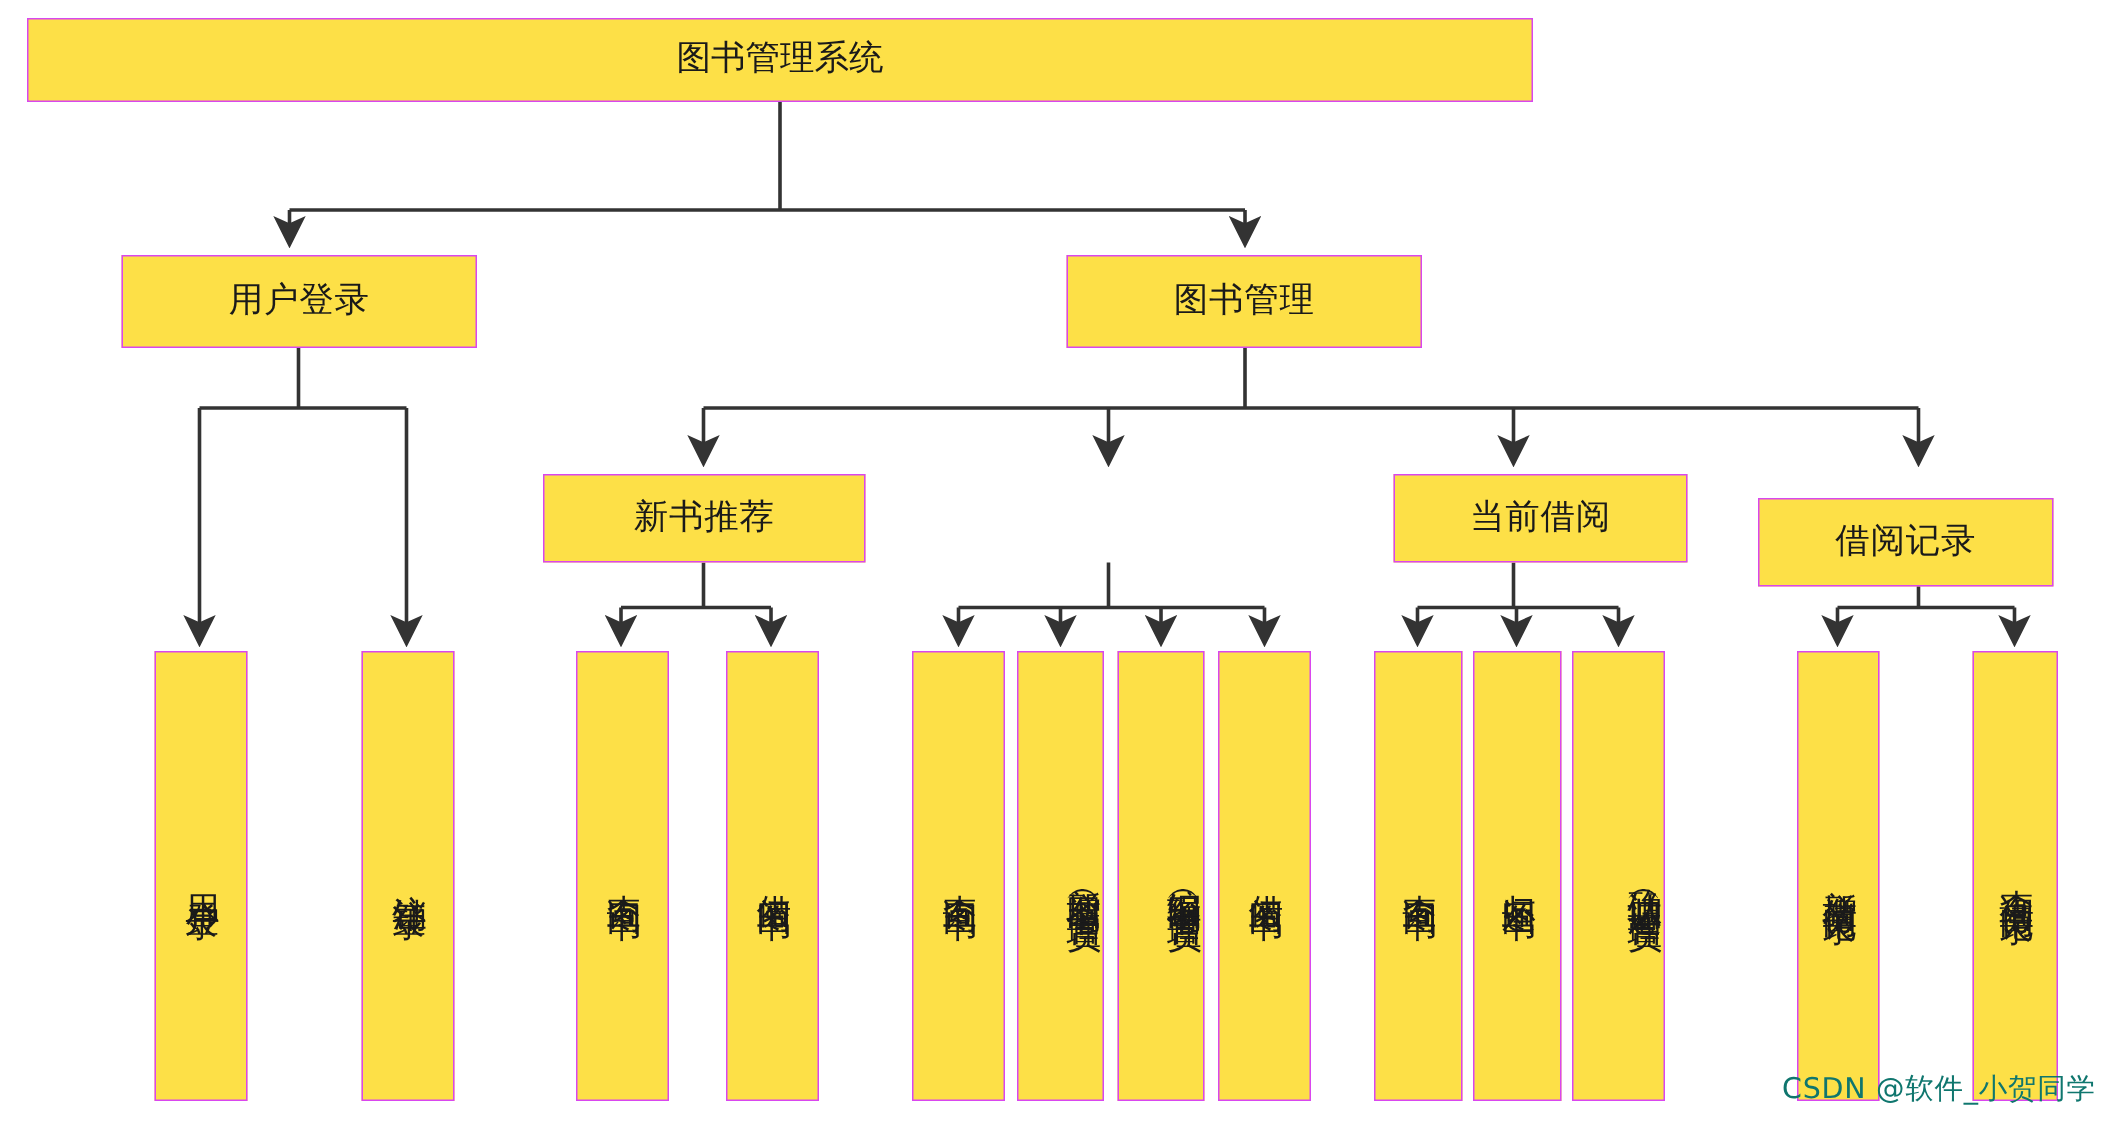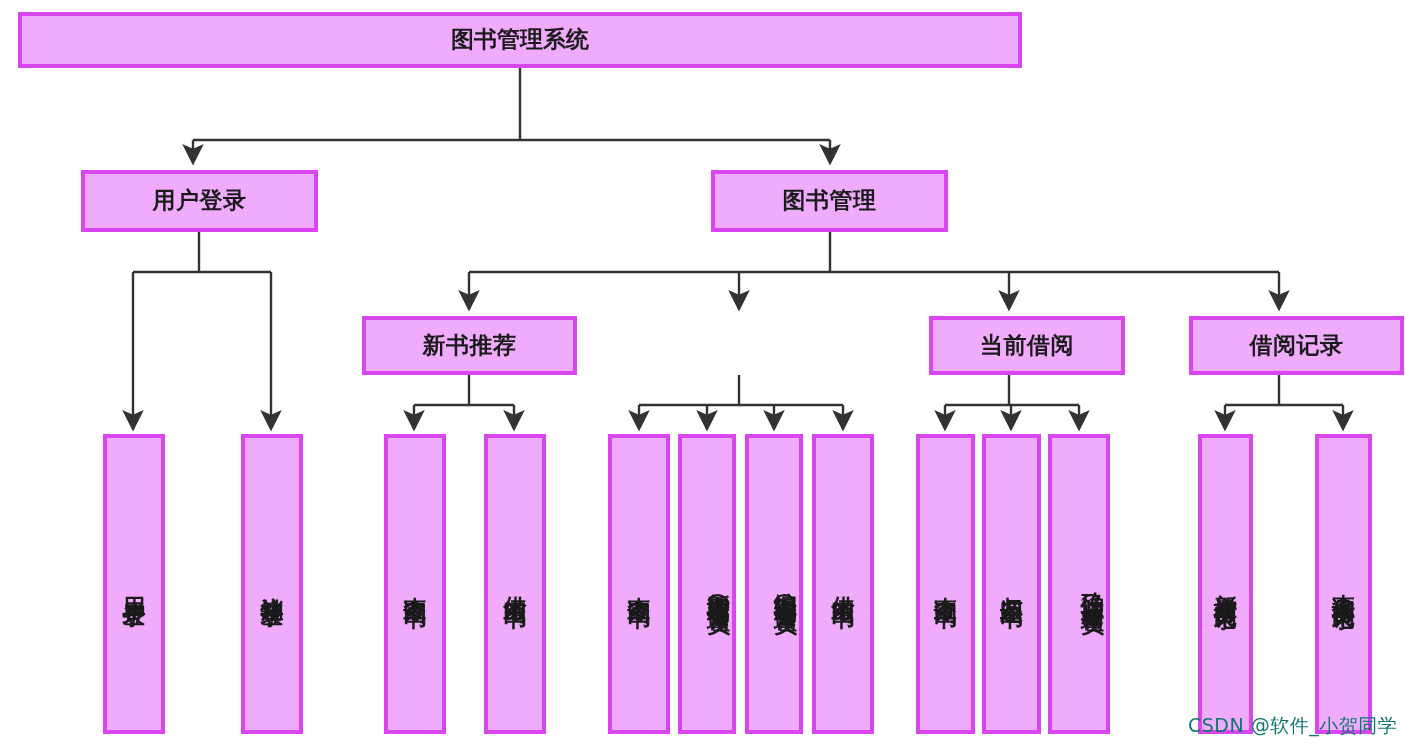--- a/index.html
+++ b/index.html
@@ -17,28 +17,27 @@
   }
   svg#edges{
     position:absolute;
     left:0; top:0;
     width:1405px; height:747px;
     pointer-events:none;
   }
   .node{
     position:absolute;
     box-sizing:border-box;
-    border:4px solid #d946ef;
-    background:#f0abfc;
+    border:1px solid #d946ef;
+    background:#fde047;
     display:flex;
     align-items:center;
     justify-content:center;
     text-align:center;
     line-height:1.18;
-    font-weight:bold;
   }
   .node.h{
     font-size:23px;
     letter-spacing:0.5px;
   }
   .node.root{ font-size:23px; }
   .node.leaf{
     font-size:23px;
     writing-mode:vertical-rl;
     text-orientation:upright;
@@ -114,21 +113,21 @@
     </g>
   </svg>
 
   <div class="node root" style="left:18px; top:12px; width:1004px; height:56px;">图书管理系统</div>
 
   <div class="node h" style="left:81px; top:170px; width:237px; height:62px;">用户登录</div>
   <div class="node h" style="left:711px; top:170px; width:237px; height:62px;">图书管理</div>
 
   <div class="node h" style="left:362px; top:316px; width:215px; height:59px;">新书推荐</div>
   <div class="node h" style="left:929px; top:316px; width:196px; height:59px;">当前借阅</div>
-  <div class="node h" style="left:1172px; top:316px; width:215px; height:59px;margin-left:17px;">借阅记录</div>
+  <div class="node h" style="left:1172px; top:332px; width:197px; height:59px;">借阅记录</div>
 
   <div class="node leaf mid" style="left:103px; top:434px; width:62px; height:300px;">用户登录</div>
   <div class="node leaf mid" style="left:241px; top:434px; width:62px; height:300px;">注销登录</div>
 
   <div class="node leaf mid" style="left:384px; top:434px; width:62px; height:300px;">查询图书</div>
   <div class="node leaf mid" style="left:484px; top:434px; width:62px; height:300px;">借阅图书</div>
 
   <div class="node leaf mid" style="left:608px; top:434px; width:62px; height:300px;">查询图书</div>
   <div class="node leaf" style="left:678px; top:434px; width:58px; height:300px;">新增图书（管理员）</div>
   <div class="node leaf" style="left:745px; top:434px; width:58px; height:300px;">编辑图书（管理员）</div>

